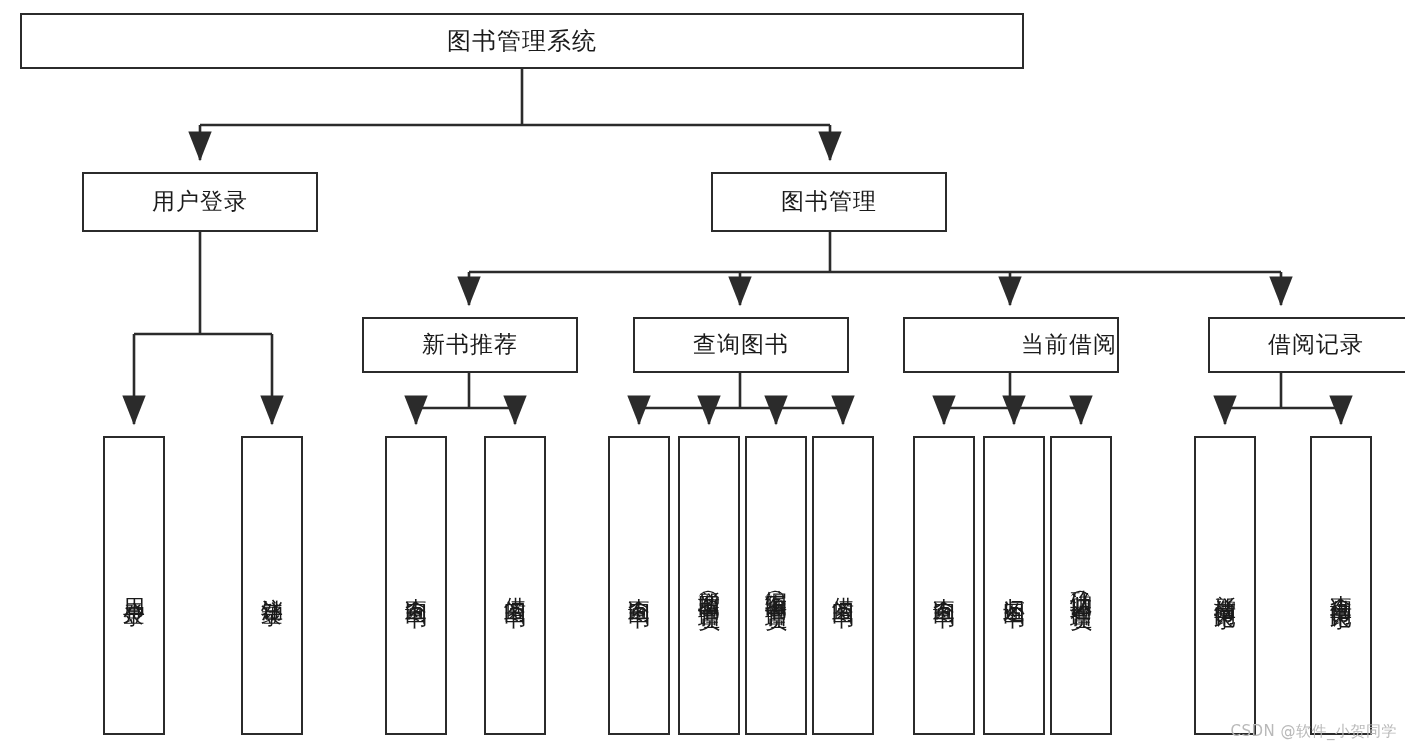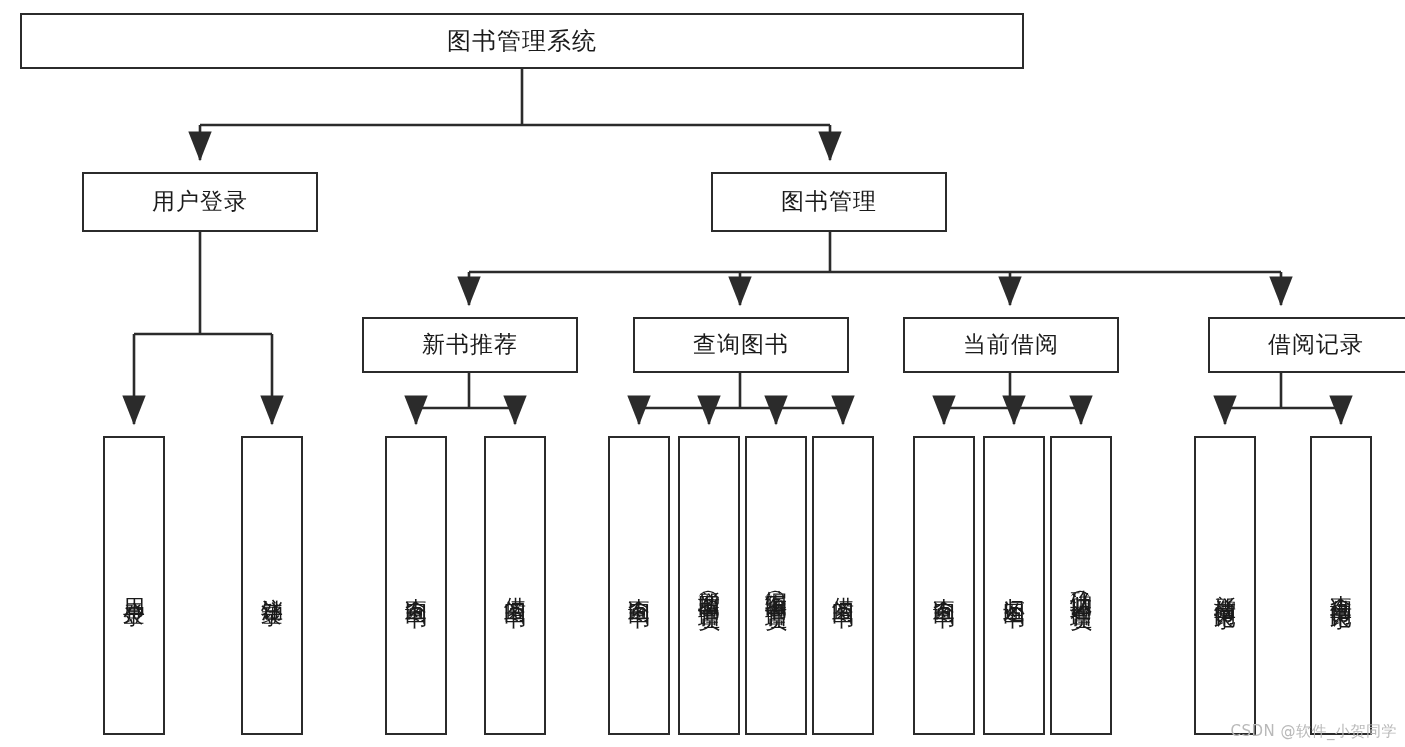--- a/index.html
+++ b/index.html
@@ -135,21 +135,21 @@
   <div class="node horiz" style="left:711px; top:172px; width:236px; height:60px;">
     <span>图书管理</span>
   </div>
 
   <div class="node horiz" style="left:362px; top:317px; width:216px; height:56px;">
     <span>新书推荐</span>
   </div>
   <div class="node horiz" style="left:633px; top:317px; width:216px; height:56px;">
     <span>查询图书</span>
   </div>
-  <div class="node horiz" style="left:903px; top:317px; width:216px; height:56px;">
+  <div class="node horiz" style="left:903px; top:317px; width:216px; height:56px;justify-content:flex-end;">
     <span>当前借阅</span>
   </div>
   <div class="node horiz" style="left:1208px; top:317px; width:216px; height:56px;">
     <span>借阅记录</span>
   </div>
 
   <div class="node vert" style="left:103px; top:436px; width:62px; height:299px;">
     <span class="vlabel">用户登录</span>
   </div>
   <div class="node vert" style="left:241px; top:436px; width:62px; height:299px;">

